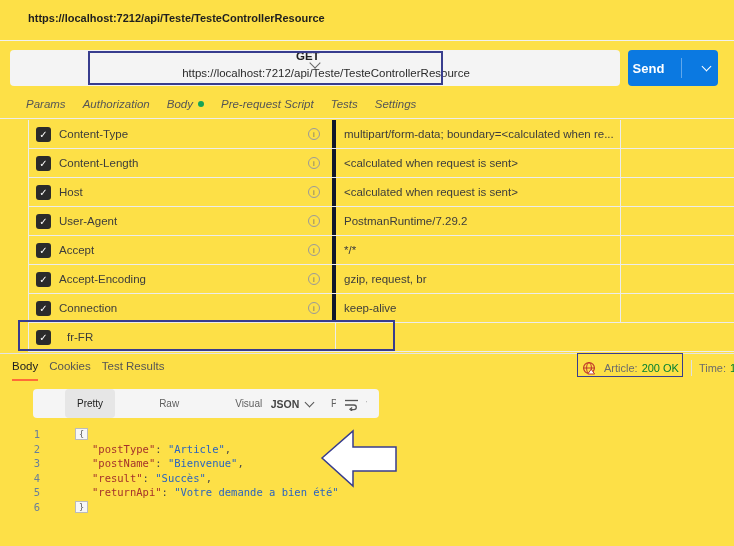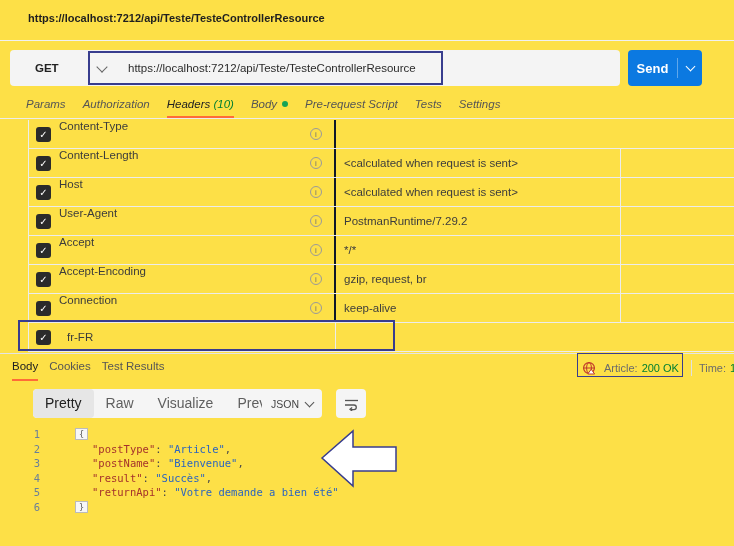--- a/index.html
+++ b/index.html
@@ -5,27 +5,27 @@
   html,body{margin:0;padding:0;background:#fff;}
   .screen{position:relative;width:734px;height:546px;background:#fde047;overflow:hidden;
           font-family:"Liberation Sans",sans-serif;color:#212121;}
 
   
   .topbar{position:absolute;left:0;top:0;width:734px;height:40px;border-bottom:1px solid #f0f0f0;}
   .topbar .title{position:absolute;left:28px;top:12px;font-size:11px;font-weight:600;color:#1f1f1f;}
 
   
   .url-box{position:absolute;left:10px;top:50px;width:610px;height:36px;background:#f4f4f4;
-           border-radius:4px;display:flex;align-items:center;}
+           border-radius:4px;display:flex;align-items:center;flex-direction:column;}
   .method{font-size:11.5px;font-weight:700;color:#212121;padding-left:25px;width:63px;}
   .chev{width:7px;height:7px;border-right:1.6px solid #666;border-bottom:1.6px solid #666;
         transform:rotate(45deg);display:inline-block;margin-top:-3px;}
   .url-text{margin-left:22px;font-size:11.5px;color:#2b2b2b;white-space:nowrap;}
-  .send-btn{position:absolute;left:628px;top:50px;width:74px;height:36px;background:#0b79e1;
-            border:none;border-radius:4px;display:flex;align-items:center;padding:0;cursor:pointer;}
+  .send-btn{position:absolute;left:628px;top:50px;width:90px;height:36px;background:#0b79e1;
+            border:none;border-radius:4px;display:flex;align-items:center;padding:0;cursor:pointer;gap:12px;}
   .send-label{flex:1;color:#fff;font-size:13px;font-weight:700;text-align:center;font-family:"Liberation Sans",sans-serif;}
   .send-divider{width:1px;height:20px;background:rgba(255,255,255,.35);}
   .send-chev-wrap{width:24px;display:flex;justify-content:center;}
   .send-chev{width:6px;height:6px;border-right:1.6px solid #fff;border-bottom:1.6px solid #fff;
              transform:rotate(45deg);margin-top:-3px;}
 
   
   .req-tabs{position:absolute;left:0;top:92px;width:734px;height:27px;border-bottom:1px solid #ececec;
             display:flex;align-items:stretch;padding-left:26px;box-sizing:border-box;gap:17px;}
   .rtab{font-size:11.5px;color:#555;line-height:25px;white-space:nowrap;cursor:pointer;font-style:italic;}
@@ -34,21 +34,21 @@
   .green-dot{display:inline-block;width:6px;height:6px;border-radius:50%;background:#17a356;
              margin-left:5px;vertical-align:middle;margin-top:-2px;}
 
   
   .htable{position:absolute;left:0;top:120px;width:734px;}
   .hrow{display:grid;grid-template-columns:30px 277px 285px 1fr;margin-left:28px;height:29px;
         border-bottom:1px solid #ececec;border-left:1px solid #ececec;box-sizing:border-box;}
   .hcell-cb{display:flex;align-items:center;}
   .cbx{width:15px;height:15px;margin-left:7px;background:#2b2b2b;border-radius:3px;color:#fff;
        font-size:10px;line-height:15px;text-align:center;}
-  .hcell-key{position:relative;border-right:2px solid #0f172a;display:flex;align-items:flex-start;}
+  .hcell-key{position:relative;border-right:4px solid #0f172a;display:flex;align-items:center;}
   .hkey-text{font-size:11.5px;color:#3c3c3c;}
   .info-ic{position:absolute;right:12px;top:50%;transform:translateY(-50%);width:12px;height:12px;
            border:1px solid #9a9a9a;border-radius:50%;font-size:8px;line-height:11.5px;text-align:center;
            color:#6f6f6f;box-sizing:border-box;}
   .hcell-val{border-right:1px solid #ececec;display:flex;align-items:center;padding-left:8px;
              overflow:hidden;}
   .hcell-val span{font-size:11.5px;color:#3c3c3c;white-space:nowrap;}
 
   
   .resp-meta{position:absolute;left:0;top:353px;width:734px;height:27px;border-top:1px solid #e4e4e4;}
@@ -59,24 +59,24 @@
               white-space:nowrap;}
   .net-icon{width:14px;height:14px;margin-right:8px;}
   .meta-label{font-size:11px;color:#6b6b6b;}
   .meta-green{font-size:11px;color:#007f31;margin-left:4px;}
   .meta-sep{width:1px;height:16px;background:#e0e0e0;margin:0 7px 0 12px;}
 
   
   .view-bar{position:absolute;left:0;top:389px;width:734px;height:29px;}
   .seg-group{position:absolute;left:33px;top:0;height:29px;display:flex;background:#f5f5f5;
              border-radius:4px;overflow:hidden;}
-  .seg{font-size:14px;color:#5f5f5f;line-height:29px;padding:0 12px;cursor:pointer;}
+  .seg{font-size:10px;color:#5f5f5f;line-height:29px;padding:0 12px;cursor:pointer;margin-left:32px;}
   .seg.active{background:#e6e6e6;color:#212121;border-radius:4px;}
   .json-pill{position:absolute;left:262px;top:0;width:60px;height:29px;background:#f5f5f5;
-             border-radius:4px;display:flex;align-items:center;justify-content:center;gap:7px;cursor:pointer;}
+             border-radius:4px;display:flex;align-items:center;justify-content:center;gap:7px;cursor:pointer;font-weight:bold;}
   .json-label{font-size:10.5px;color:#444;}
   .json-chev{width:6px;height:6px;border-right:1.5px solid #555;border-bottom:1.5px solid #555;
              transform:rotate(45deg);margin-top:-3px;}
   .wrap-pill{position:absolute;left:336px;top:0;width:30px;height:29px;background:#f5f5f5;
              border-radius:4px;display:flex;align-items:center;justify-content:center;cursor:pointer;}
 
   
   .code{position:absolute;left:0;top:427px;width:734px;font-family:"DejaVu Sans Mono",monospace;
         font-size:10.5px;}
   .cline{height:14.6px;line-height:14.6px;white-space:pre;}
@@ -114,36 +114,38 @@
     <span class="send-label">Send</span>
     <span class="send-divider"></span>
     <span class="send-chev-wrap">
         <span class="send-chev"></span>
       </span>
   </button>
 
   <div class="req-tabs">
     <span class="rtab">Params</span>
     <span class="rtab">Authorization</span>
-    <span class="rtab active"><span>Headers </span><span class="count">(10)</span></span>
     <span class="rtab"><span>Body</span><span class="green-dot"></span></span>
     <span class="rtab">Pre-request Script</span>
     <span class="rtab">Tests</span>
     <span class="rtab">Settings</span>
   </div>
 
   <div class="htable">
 
     <div class="hrow">
       <div class="hcell-cb">
           <span class="cbx">✓</span>
         </div>
       <div class="hcell-key">
           <span class="hkey-text">Content-Type</span>
           <span class="info-ic">i</span>
+        </div>
+      <div class="hcell-val">
+          <span>multipart/form-data; boundary=&lt;calculated when re...</span>
         </div>
       <div></div>
     </div>
 
     <div class="hrow">
       <div class="hcell-cb">
           <span class="cbx">✓</span>
         </div>
       <div class="hcell-key">
           <span class="hkey-text">Content-Length</span>

